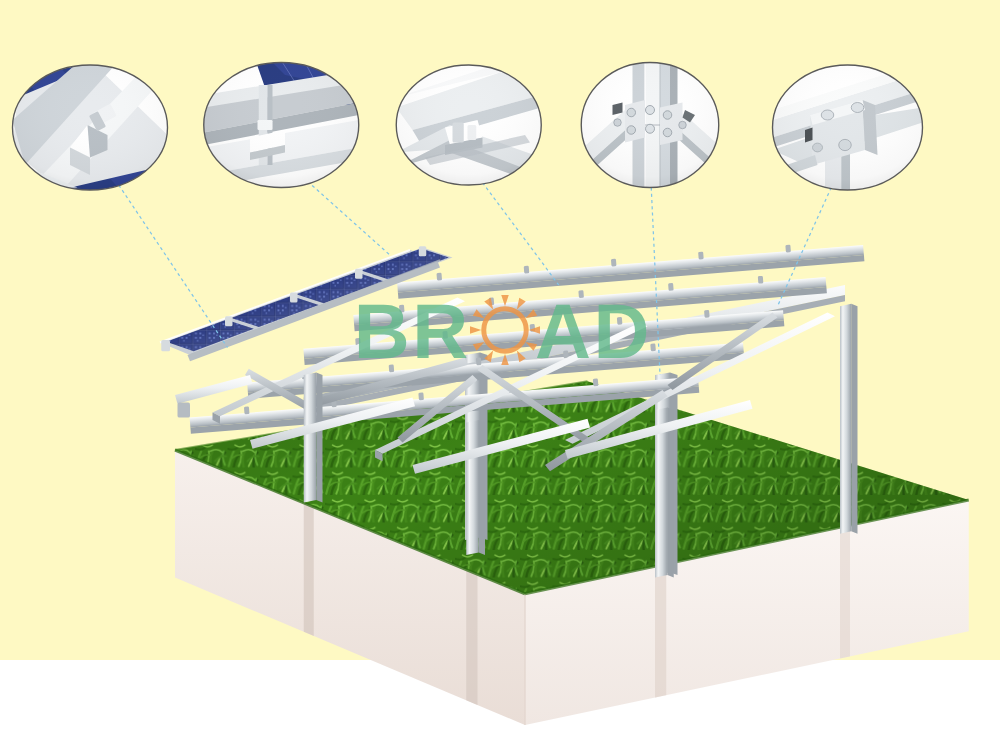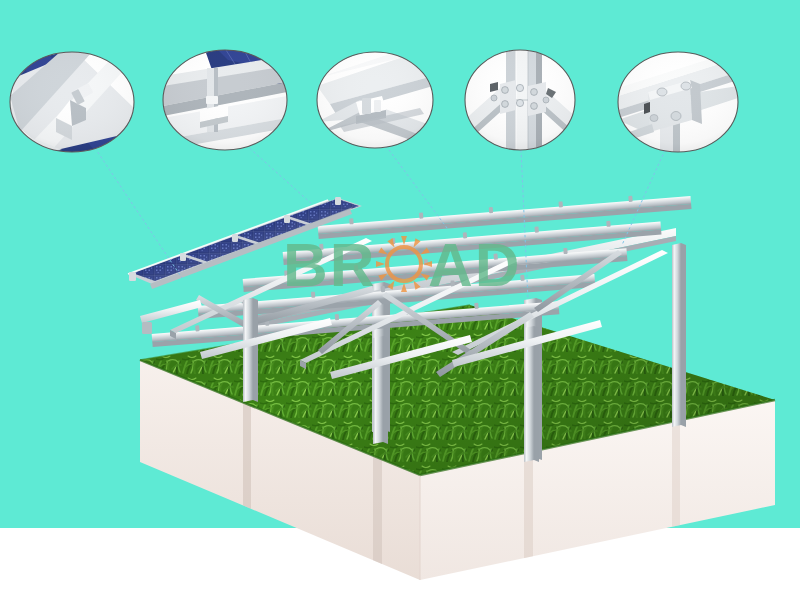--- a/index.html
+++ b/index.html
@@ -4,21 +4,21 @@
 <title>Solar Ground Mounting System</title>
 <style>
   html,body{margin:0;padding:0;}
   body{
     width:800px;height:600px;
     background:#ffffff;
     font-family:"Liberation Sans", sans-serif;
     overflow:hidden;
     position:relative;
   }
-  #stage{position:relative;width:800px;height:528px;background:#5eead4;text-align:right;}
+  #stage{position:relative;width:800px;height:528px;background:#fef9c3;text-align:right;}
   #scene{position:absolute;left:0;top:0;width:800px;height:600px;}
   .nosel{user-select:none;}
 </style>
 </head>
 <body>
 
 <div id="stage" class="nosel">
 
   <svg id="scene" viewBox="0 0 800 600" xmlns="http://www.w3.org/2000/svg">
     <defs>

